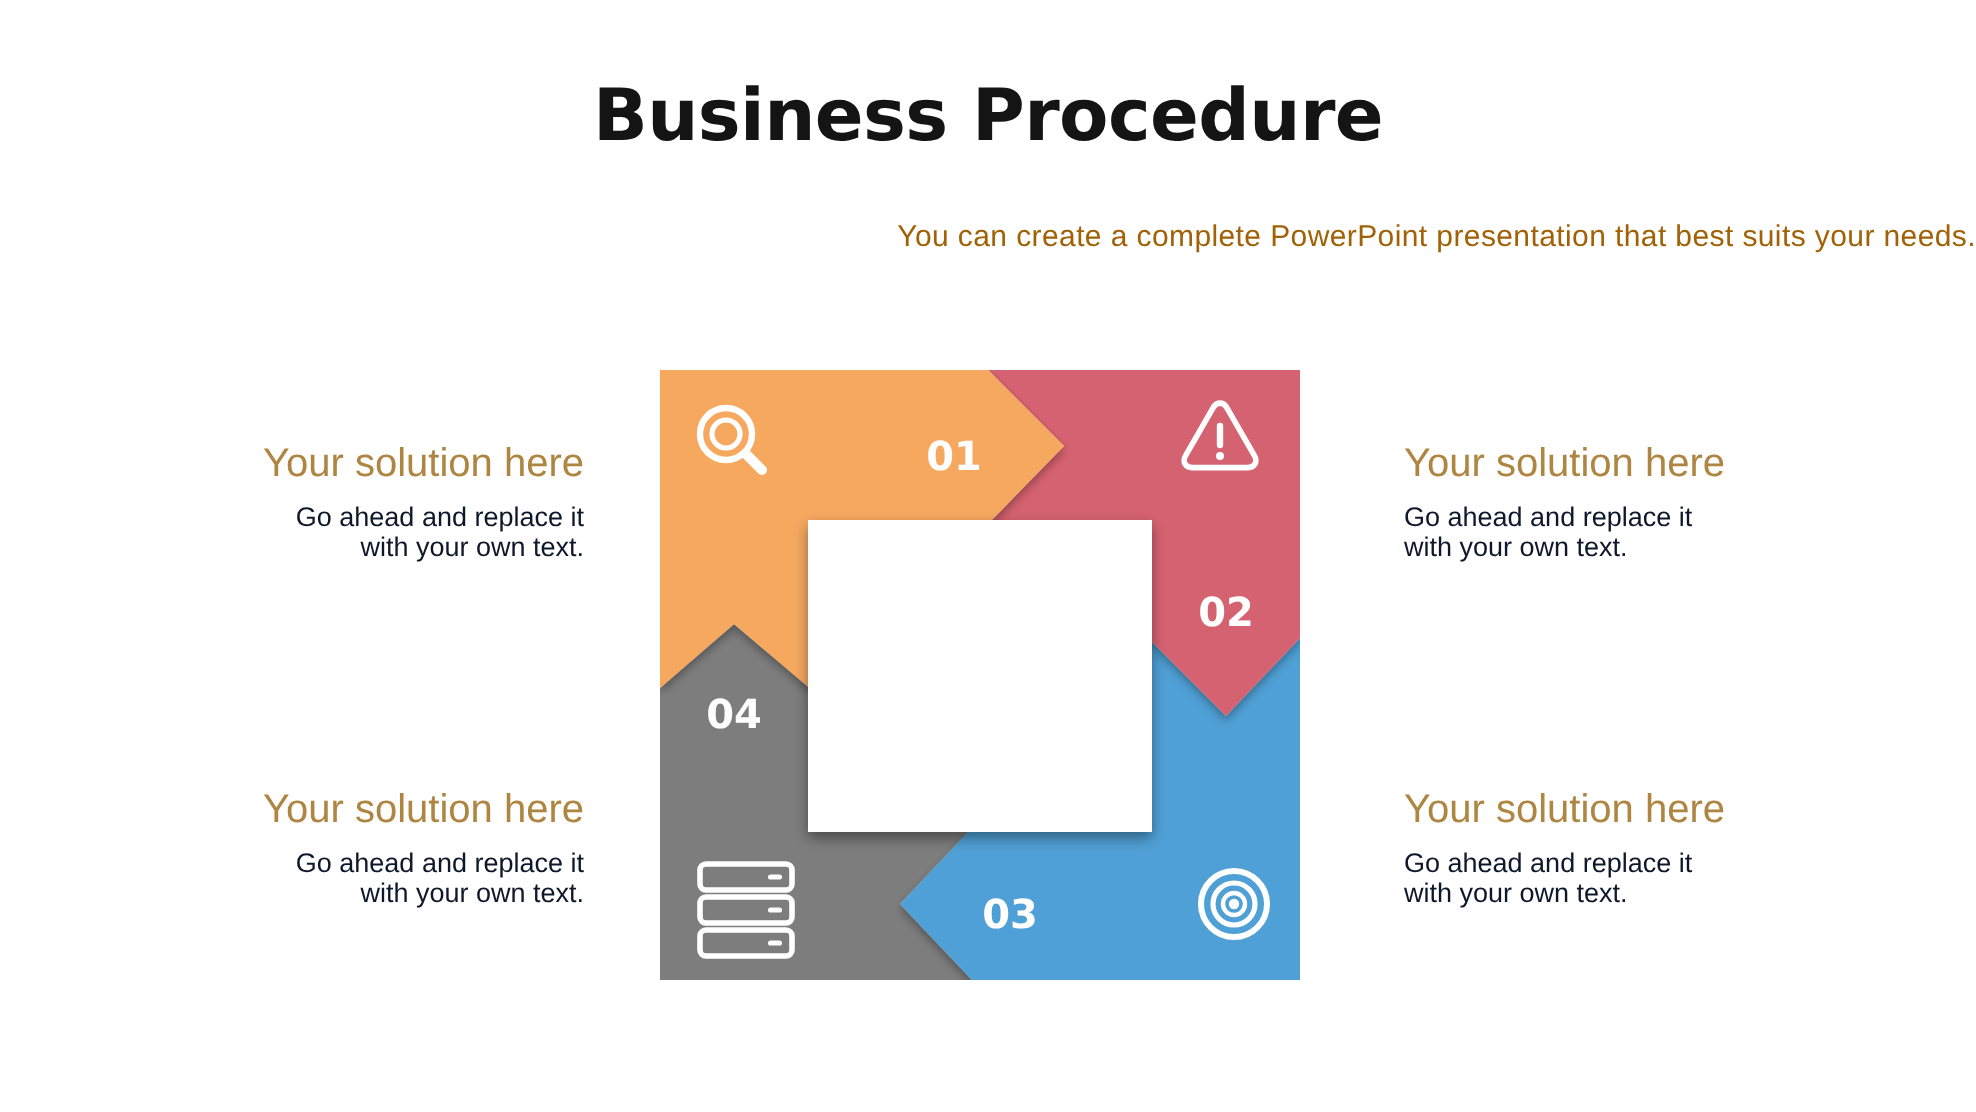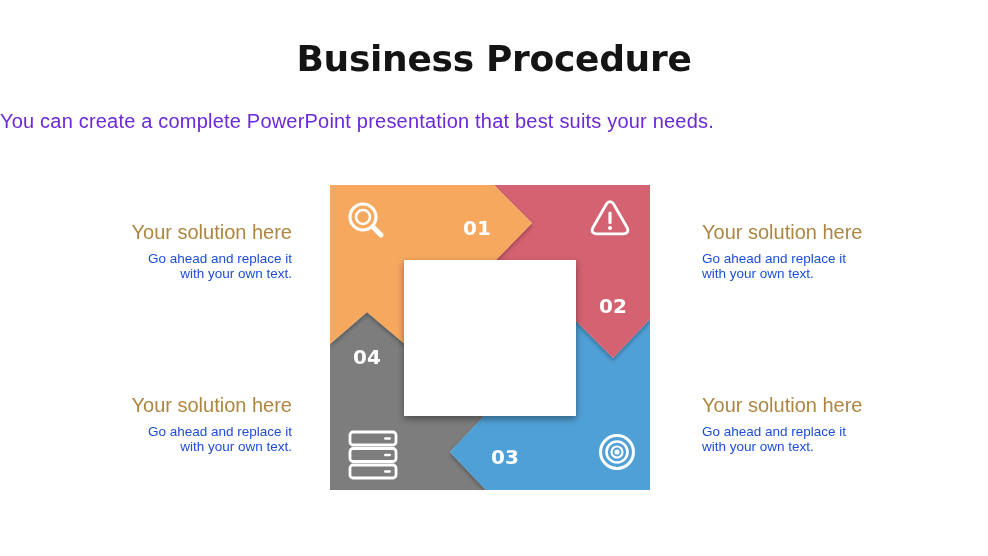--- a/index.html
+++ b/index.html
@@ -7,29 +7,29 @@
     position:relative; width:988px; height:556px; background:#ffffff;
     font-family:"Liberation Sans", sans-serif; overflow:hidden;
   }
   .title {
     position:absolute; top:38px; left:0; width:100%; margin:0;
     text-align:center; font-family:"DejaVu Sans", sans-serif;
     font-size:36px; font-weight:800; letter-spacing:-0.3px; color:#141414;
   }
   .subtitle {
     position:absolute; top:110px; left:0; width:100%; margin:0;
-    text-align:left; font-size:20px; letter-spacing:0.2px; color:#6d28d9;
+    text-align:right; font-size:15px; letter-spacing:0.2px; color:#a16207;
   }
   .callout { position:absolute; width:232px; }
   .callout.tl { left:60px;  top:221px; text-align:right; }
   .callout.tr { left:702px; top:221px; text-align:left; }
   .callout.bl { left:60px;  top:394px; text-align:right; }
   .callout.br { left:702px; top:394px; text-align:left; }
   .co-head { font-size:20px; line-height:23px; color:#ae8541; margin-bottom:7px; }
-  .co-line { font-size:13.5px; line-height:15px; color:#1d4ed8; }
+  .co-line { font-size:13.5px; line-height:15px; color:#0f172a; }
   .diagram { position:absolute; left:330px; top:185px; width:320px; height:305px; }
   .arrow   { filter:url(#shArrow); }
   .center-sq { filter:url(#shCenter); }
   .icon * { vector-effect:none; }
   .num {
     fill:#ffffff; font-family:"DejaVu Sans", sans-serif;
     font-size:20px; font-weight:700; text-anchor:middle;
   }
 </style>
 </head>

